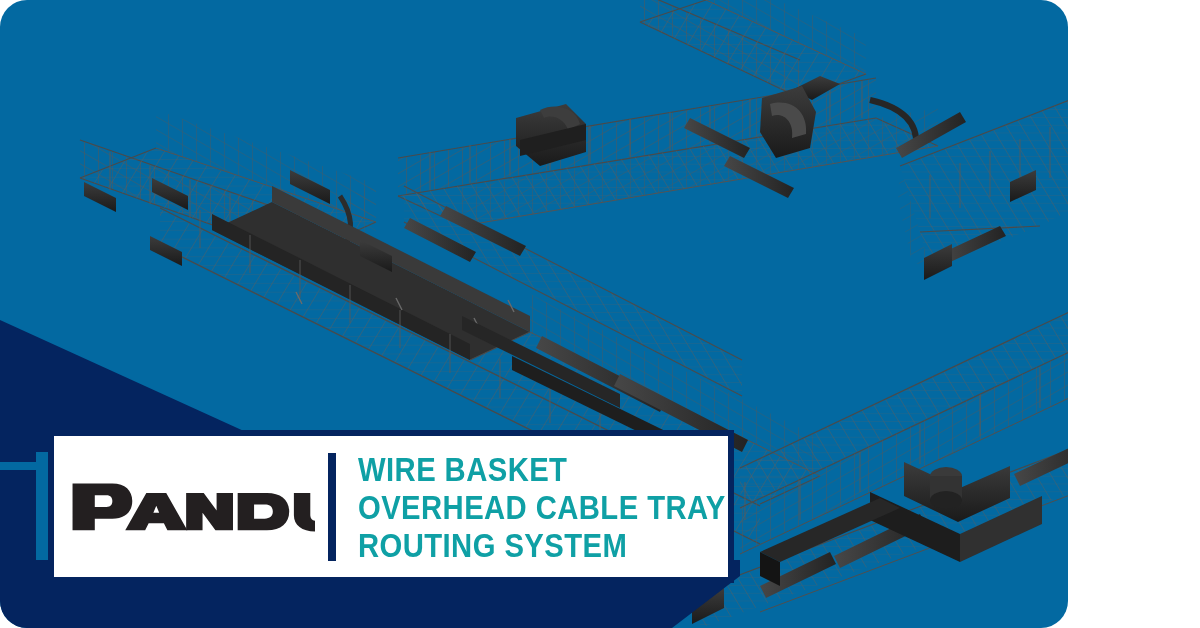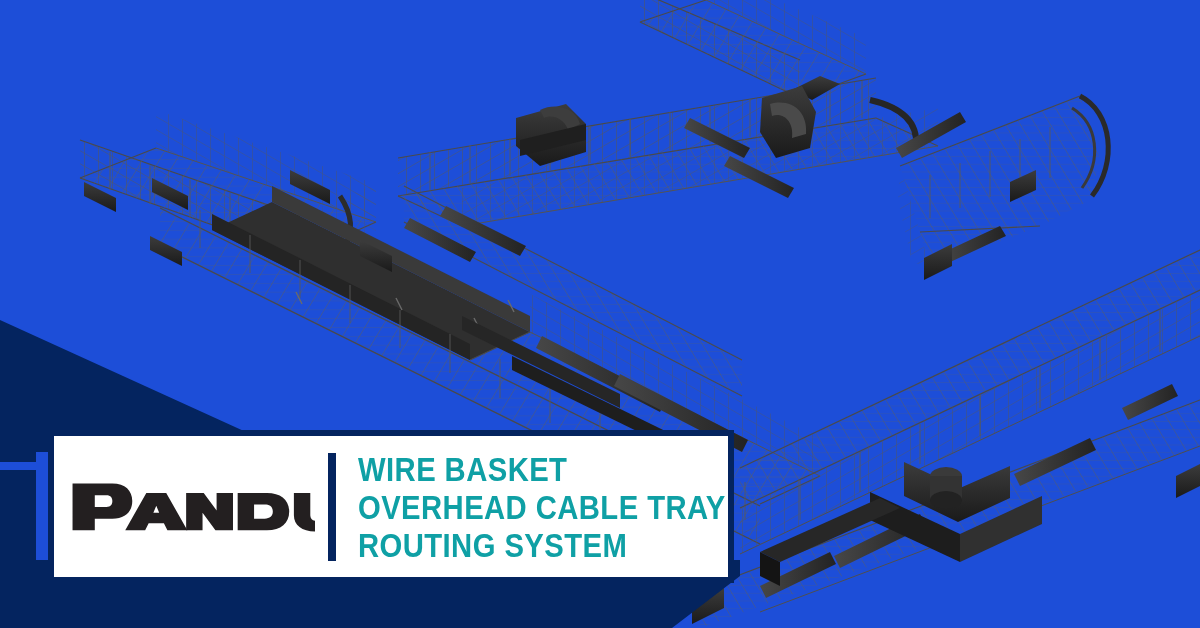--- a/index.html
+++ b/index.html
@@ -3,23 +3,24 @@
 <meta charset="utf-8">
 <title>Panduit Wire Basket Overhead Cable Tray Routing System</title>
 <style>
   html,body{margin:0;padding:0;background:#ffffff;}
   body{
     font-family:"Liberation Sans","DejaVu Sans",sans-serif;
     -webkit-font-smoothing:antialiased;
   }
   #stage{
     position:relative;
-    width:1200px;height:628px;
+    width:1068px;height:628px;
     overflow:hidden;
-    background:#1d4ed8;
+    background:#0369a1;
+    border-radius:27px;
   }
 
   
   #render-layer{
     position:absolute;inset:0;
     width:1200px;height:628px;
   }
   #render-layer svg{display:block;width:1200px;height:628px;}
 
   

